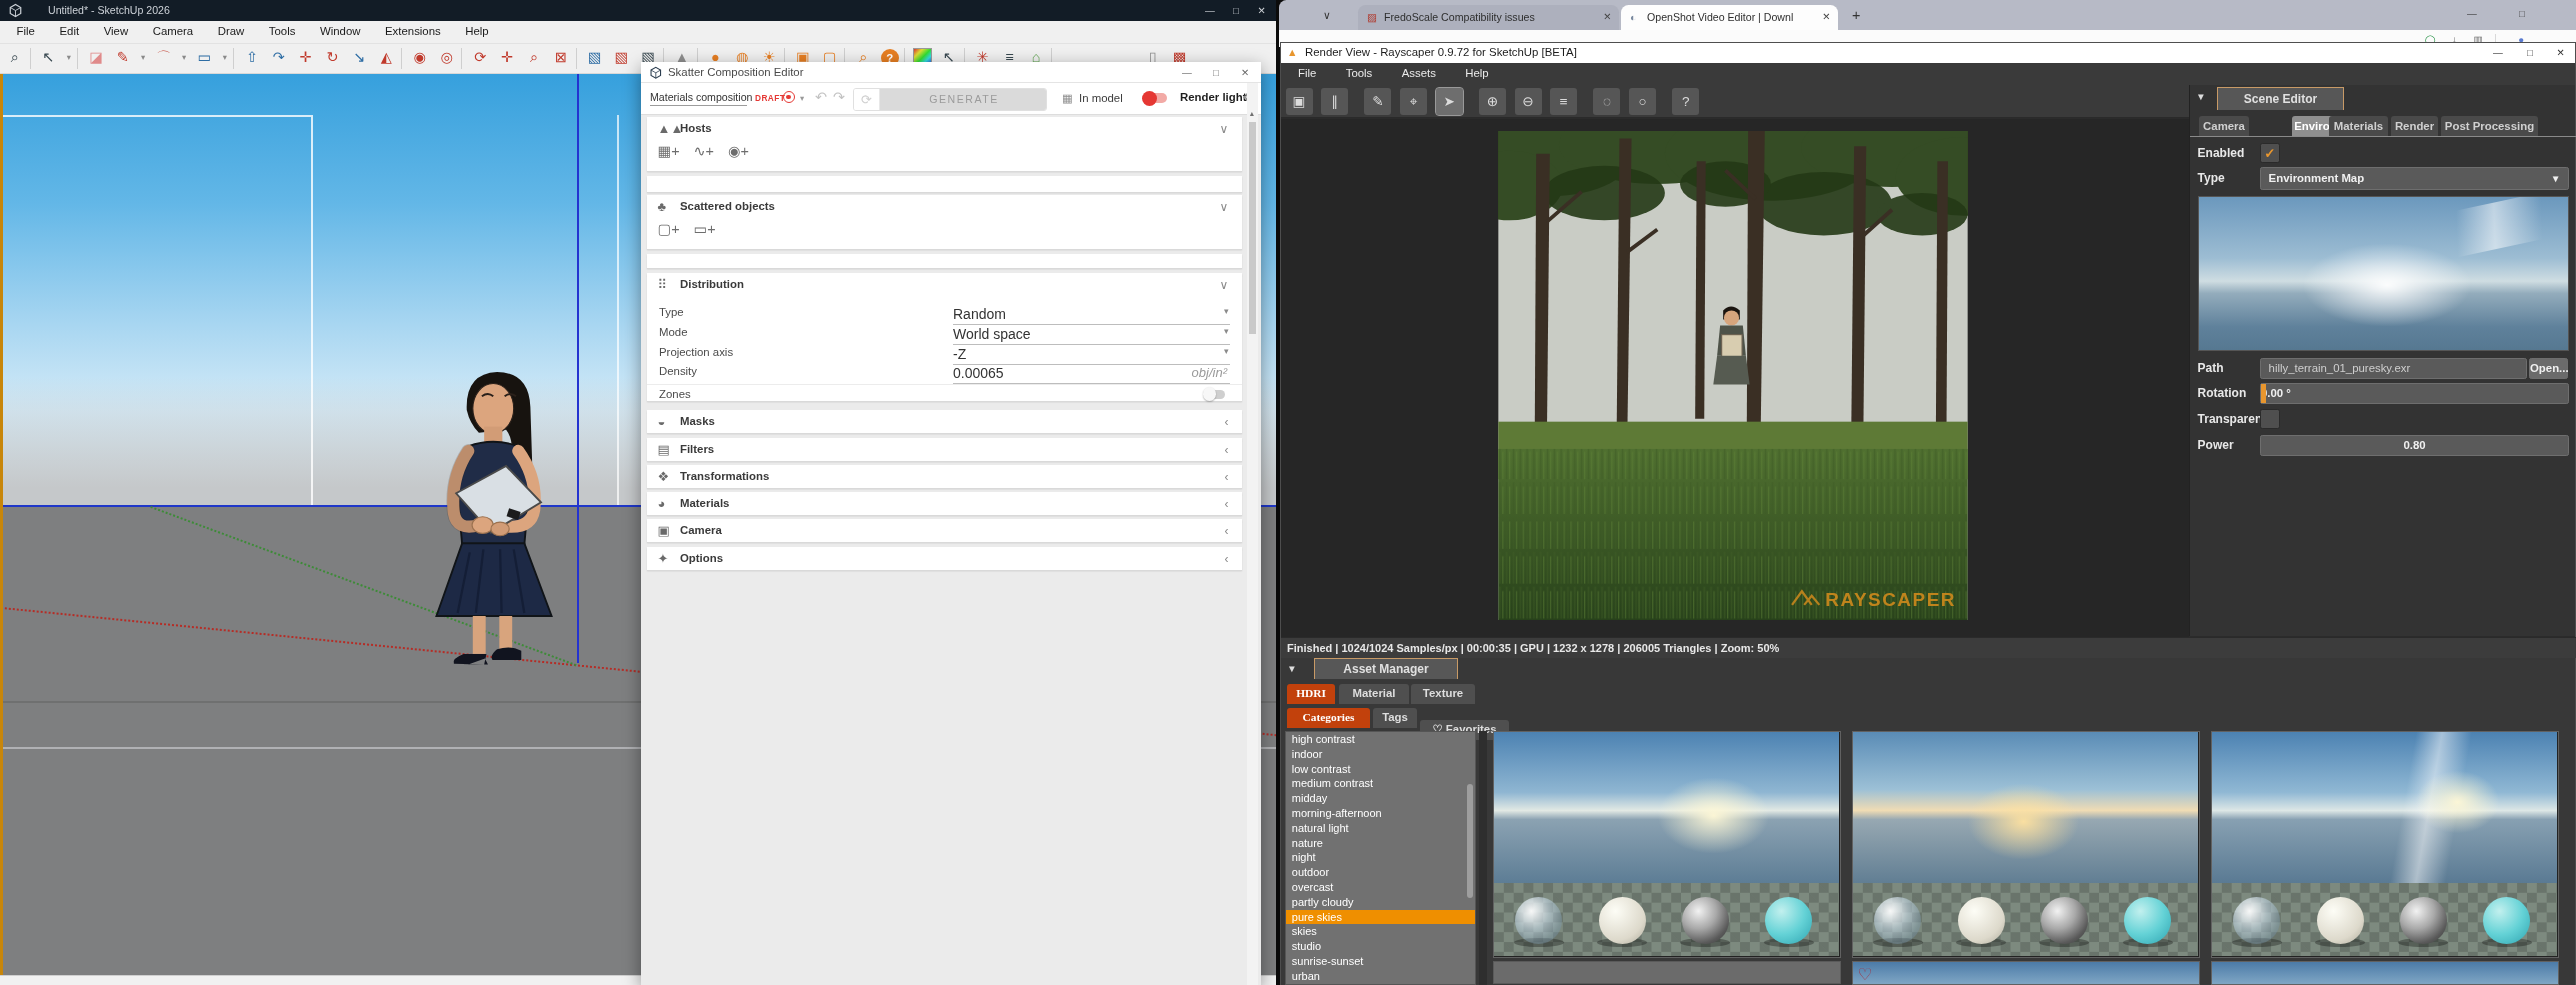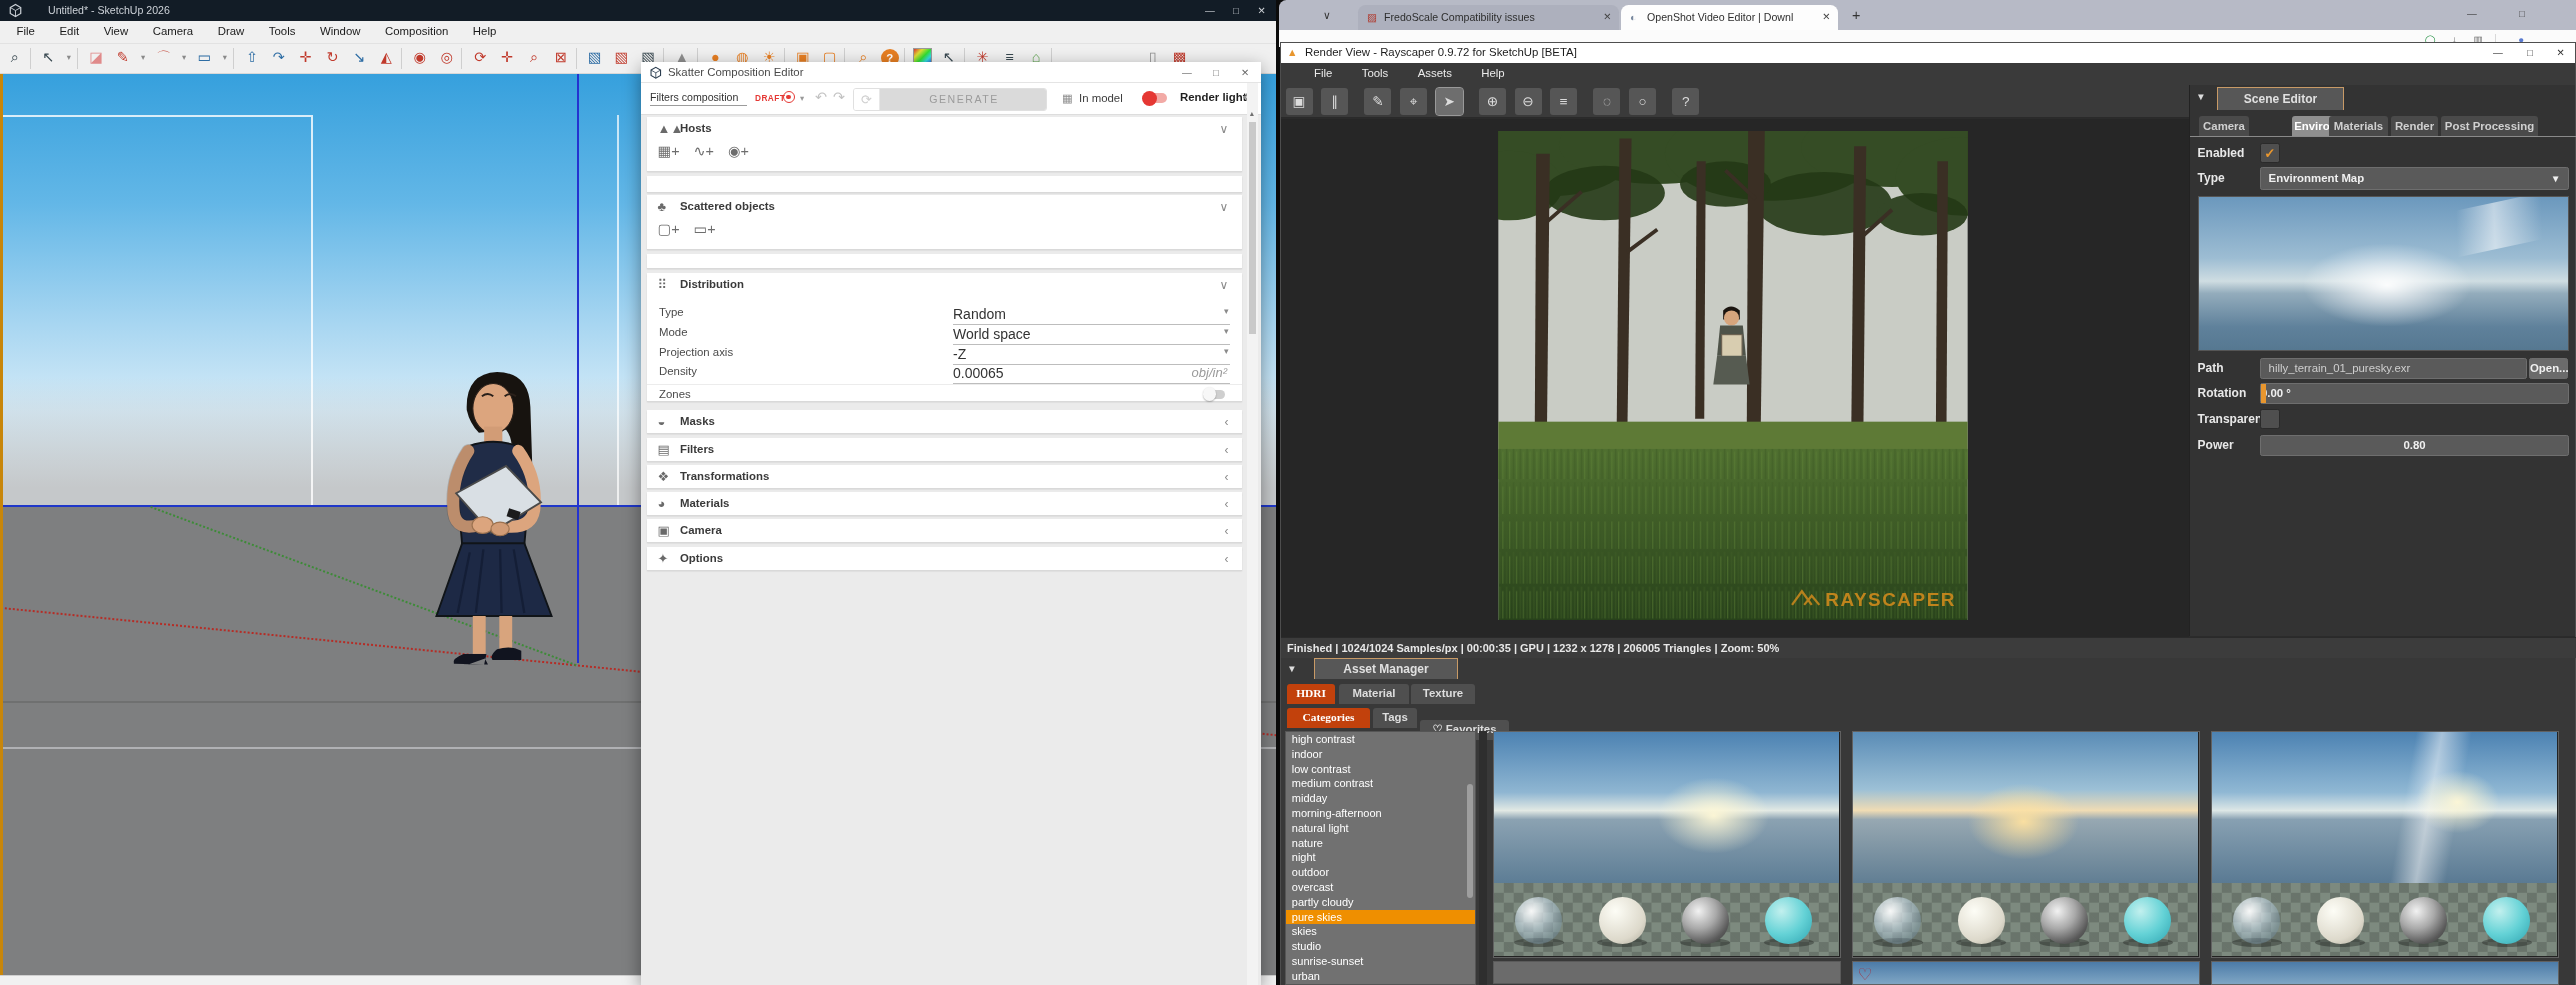--- a/index.html
+++ b/index.html
@@ -44,21 +44,21 @@
   .br-tab { top:5.3px; height:25px; border-radius:7.6px 7.6px 0 0; font-size:10.6px; color:#2e2e2e; }
   .br-tab .lbl { position:absolute; left:26px; top:6px; width:174px; overflow:hidden; white-space:nowrap; }
   .br-tab .x { position:absolute; right:7.6px; top:6px; font-size:9.8px; color:#444; }
   .br-tab .fav { position:absolute; left:9px; top:6px; font-size:10.6px; }
   .br-toolbar { left:0; top:30px; width:1297px; height:16.7px; background:#fbfbfb; }
   .bx { display:inline-block; width:19.7px; text-align:center; font-size:9.8px; }
 
   
   #renderwin { left:1280px; top:42px; width:1296px; height:943px; background:#2b2b2b; border:0.8px solid #4e4e4e; }
   .rv-titlebar { left:0; top:0; width:1294px; height:19.7px; background:#ffffff; color:#1c1c1c; font-size:11.4px; }
-  .rv-menubar { left:0; top:19.7px; width:1294px; height:23px; background:#3a3a3a; padding-left:20px; }
+  .rv-menubar { left:0; top:19.7px; width:1294px; height:23px; background:#3a3a3a; padding-left:4px; }
   .rv-menu-item { display:inline-block; padding:4.5px 13px; font-size:11.4px; color:#ebebeb; }
   .rv-toolbar { left:0; top:42px; width:908px; height:33px; background:#3a3a3a; border-bottom:0.8px solid #2a2a2a; padding:3px 0 0 4.5px; white-space:nowrap; }
   .rvb { display:inline-block; width:27px; height:27px; margin-right:5.3px; background:#565656; border-radius:3px; color:#dcdcdc; text-align:center; line-height:27px; font-size:13.6px; }
   .rvb.active { background:#6e6e6e; outline:1.5px solid #999; }
   .rv-canvas { left:0; top:76px; width:908px; height:518px; background:#262626; }
   .rv-status { left:0; top:594px; width:1522px; height:21px; background:#3c3c3c; border-top:0.8px solid #2a2a2a; color:#e8e8e8; font-size:11px; font-weight:bold; line-height:21px; padding-left:6px; }
 
   
   .se-panel { left:908px; top:42px; width:386px; height:551px; background:#333333; border-left:0.8px solid #222; color:#e4e4e4; }
   .se-chevron { left:6px; top:6px; color:#ddd; font-size:9.8px; }
@@ -146,21 +146,21 @@
       <span class="abs winbtn" style="right:1.5px;top:1.5px">✕</span>
     </div>
     <div class="abs su-menubar">
       <span class="su-menu-item">File</span>
       <span class="su-menu-item">Edit</span>
       <span class="su-menu-item">View</span>
       <span class="su-menu-item">Camera</span>
       <span class="su-menu-item">Draw</span>
       <span class="su-menu-item">Tools</span>
       <span class="su-menu-item">Window</span>
-      <span class="su-menu-item">Composition</span>
+      <span class="su-menu-item">Extensions</span>
       <span class="su-menu-item">Help</span>
     </div>
     <div class="abs su-toolbar">
       <span class="ti c-dark">⌕</span><span class="sep"></span>
       <span class="ti c-dark">↖</span>
       <span class="ti small">▾</span><span class="sep"></span>
       <span class="ti c-pink">◪</span>
       <span class="ti c-red">✎</span>
       <span class="ti small">▾</span>
       <span class="ti c-red">⌒</span>
@@ -480,21 +480,21 @@
       <svg class="abs" style="left:7.6px;top:3.8px;width:13.6px;height:13.6px" viewBox="0 0 20 20">
         <path d="M3,6 L10,2 L17,6 L17,14 L10,18 L3,14 Z" fill="none" stroke="#2c3e50" stroke-width="1.6"></path>
         <path d="M3,6 L10,10 L17,6 M10,10 L10,18" fill="none" stroke="#2c3e50" stroke-width="1.2"></path>
       </svg>
       <span class="abs" style="left:27px;top:3.8px">Skatter Composition Editor</span>
       <span class="abs winbtn" style="right:61px;top:1.5px;color:#666">—</span>
       <span class="abs winbtn" style="right:32px;top:1.5px;color:#666">□</span>
       <span class="abs winbtn" style="right:3px;top:1.5px;color:#666">✕</span>
     </div>
     <div class="abs sk-header">
-      <span class="abs sk-name">Filters composition</span>
+      <span class="abs sk-name">Materials composition</span>
       <span class="abs sk-draft">DRAFT</span>
       <span class="abs sk-record"></span>
       <span class="abs" style="left:159px;top:9.8px;color:#9a9a9a;font-size:8.3px">▾</span>
       <span class="abs" style="left:174px;top:6px;color:#c2c2c2;font-size:14.4px">↶</span>
       <span class="abs" style="left:192px;top:6px;color:#c2c2c2;font-size:14.4px">↷</span>
       <div class="abs sk-gen-group">
         <span class="sk-refresh">⟳</span>
         <span class="sk-generate">GENERATE</span>
       </div>
       <span class="abs" style="left:421px;top:8.3px;color:#8f8f8f;font-size:11.4px">▦</span>

